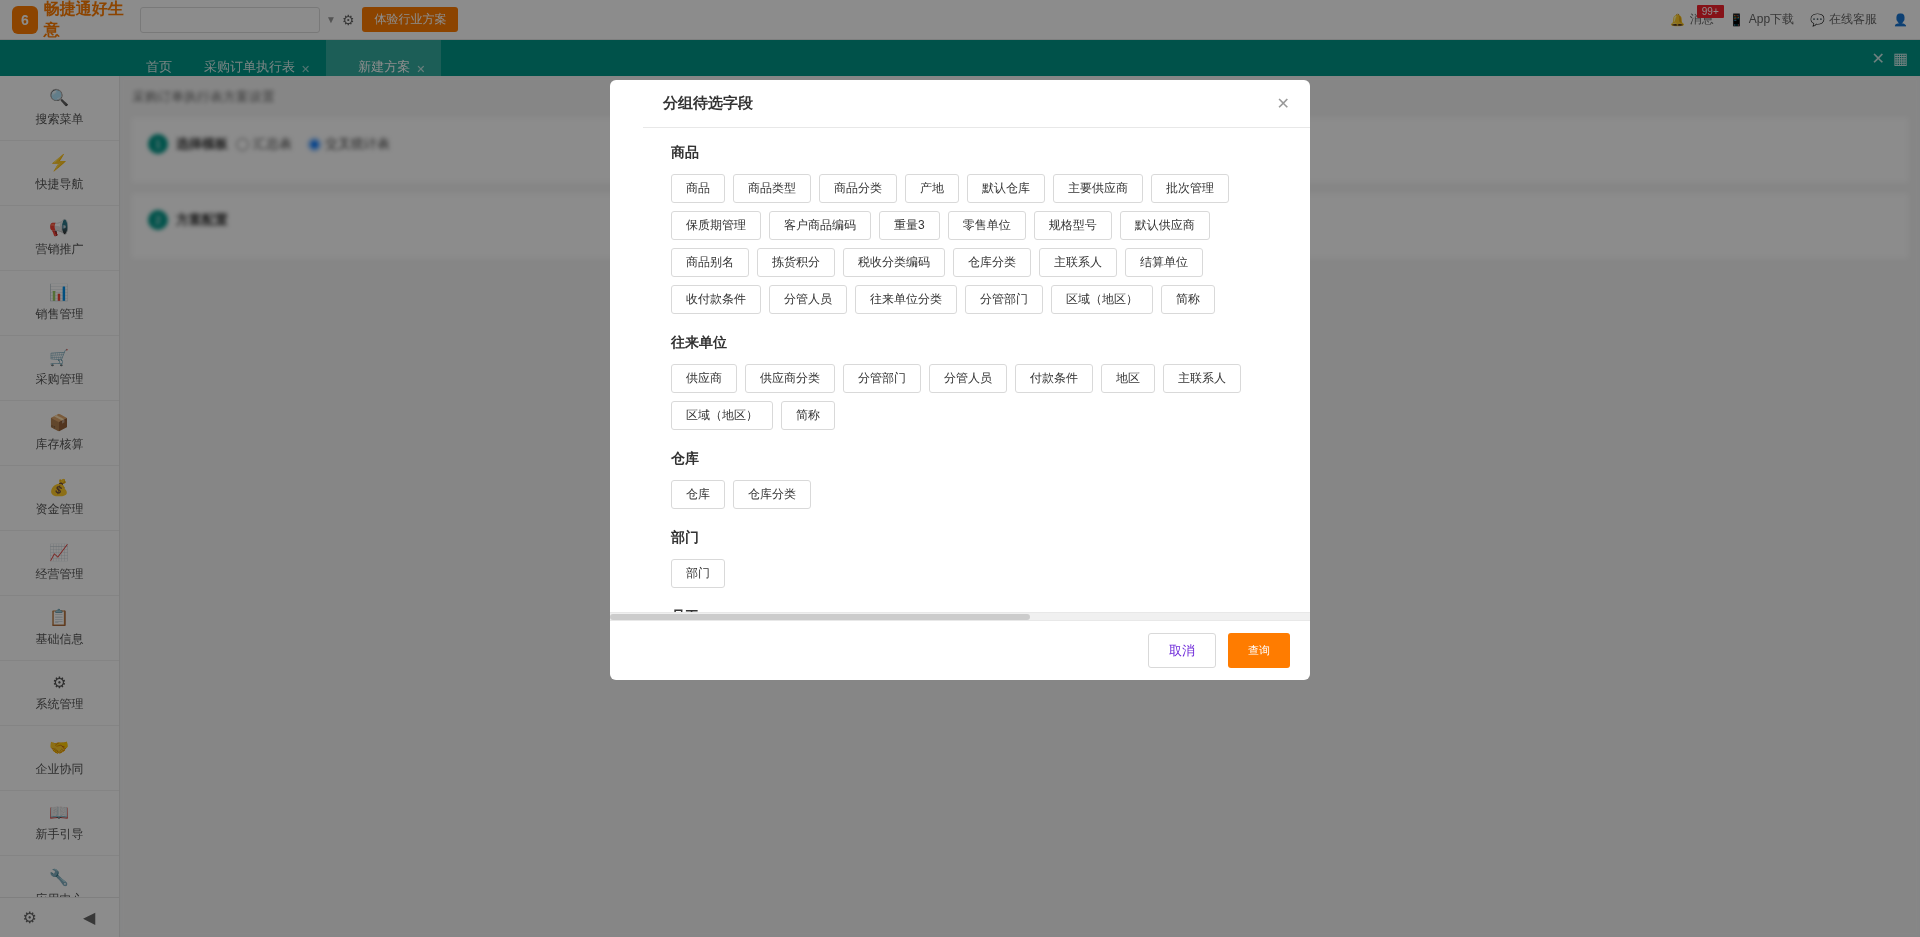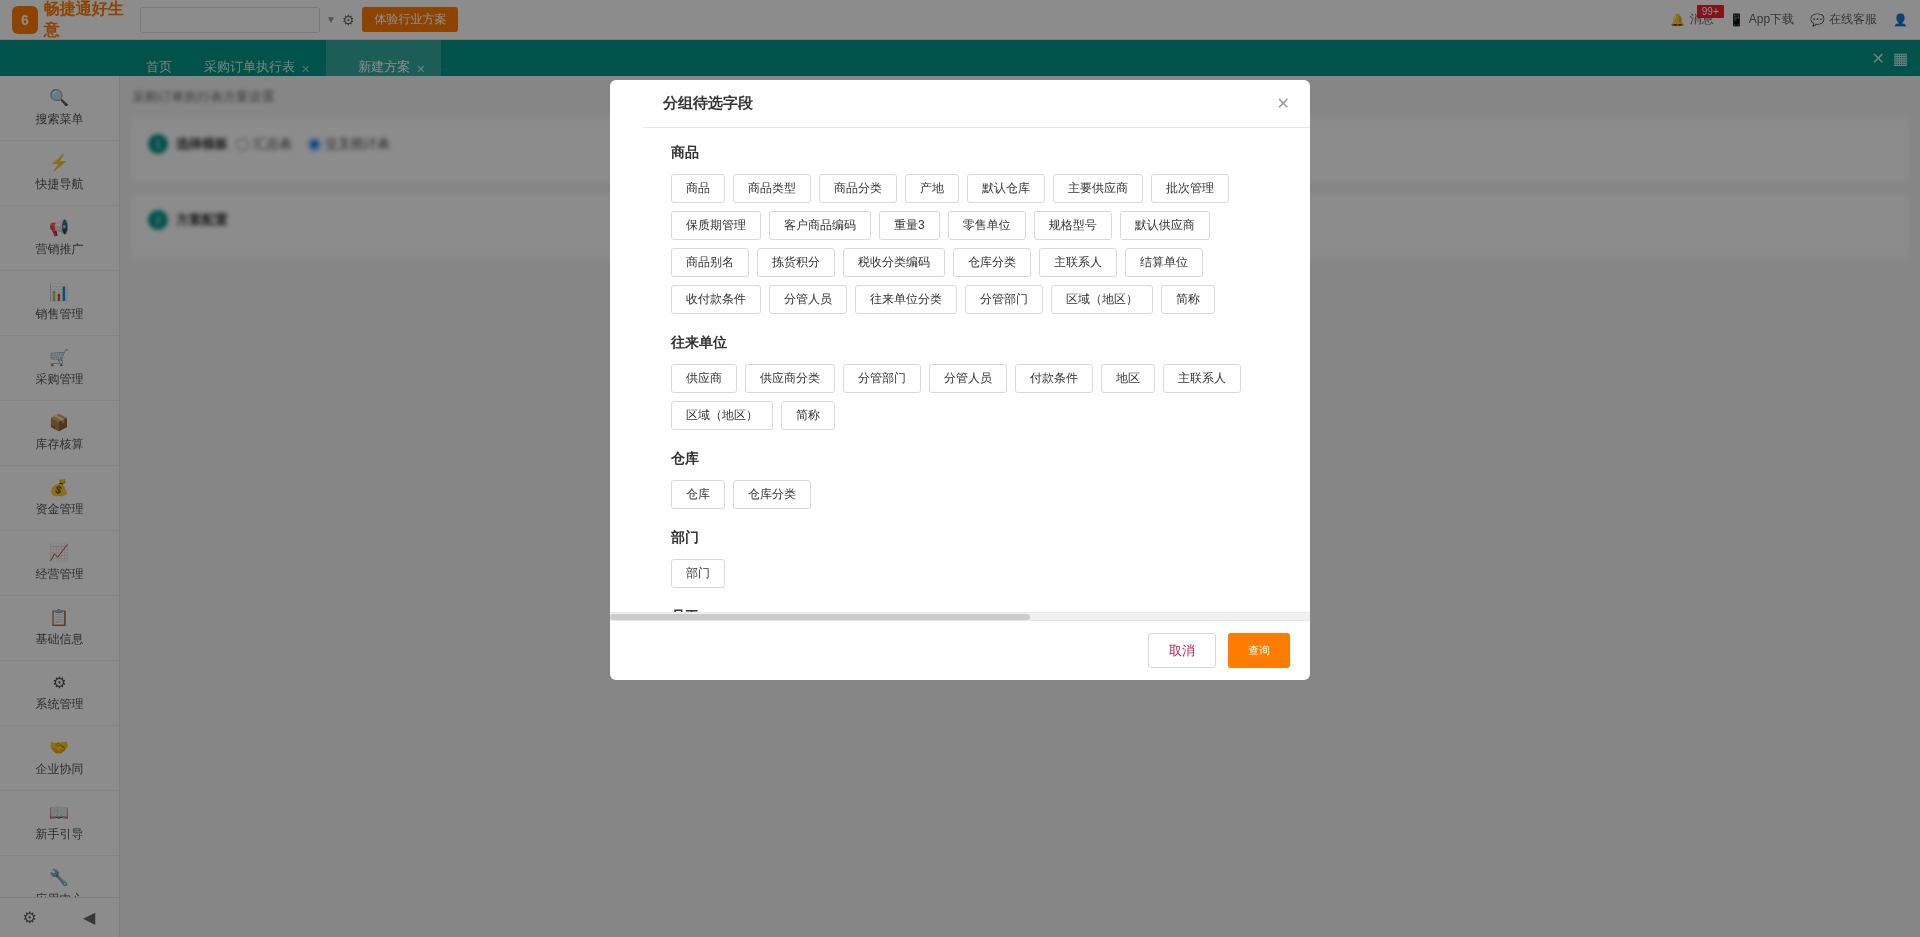--- a/index.html
+++ b/index.html
@@ -157,21 +157,21 @@
       gap: 12px;
       flex-shrink: 0;
     }
     .btn-cancel {
       padding: 6px 20px;
       border: 1px solid #d9d9d9;
       border-radius: 3px;
       background: white;
       cursor: pointer;
       font-size: 13px;
-      color: #be185d;
+      color: #6d28d9;
     }
     .btn-confirm {
       padding: 10px 20px;
       border: none;
       border-radius: 3px;
       background: #ff7c00;
       color: white;
       cursor: pointer;
       font-size: 11px;
     }

